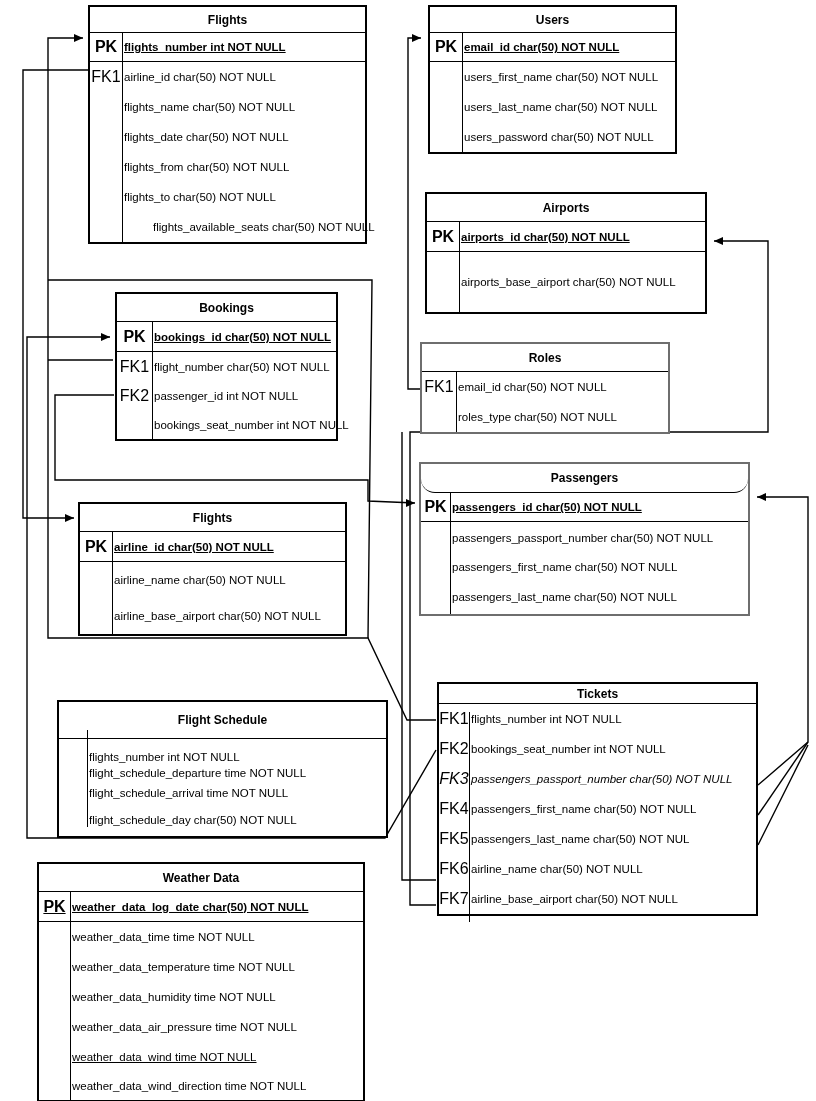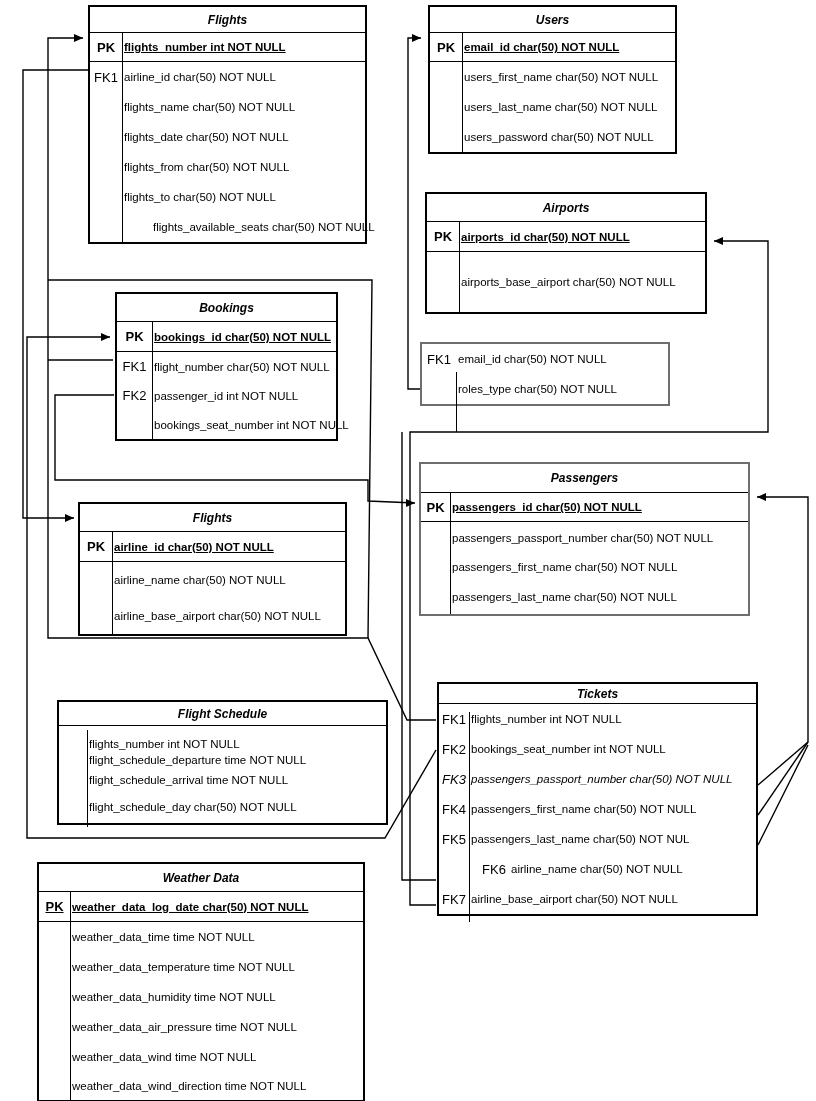--- a/index.html
+++ b/index.html
@@ -2,23 +2,23 @@
 <html><head>
 <meta charset="utf-8">
 <style>
   html,body{margin:0;padding:0;background:#fff;}
   #stage{position:relative;width:816px;height:1101px;background:#ffffff;overflow:hidden;
          font-family:"Liberation Sans","DejaVu Sans",sans-serif;color:#000;}
   #wires{position:absolute;left:0;top:0;z-index:1;}
   .ertable{position:absolute;background:#fff;box-sizing:border-box;z-index:2;}
   .ertable .hdr{font-weight:bold;font-size:12px;text-align:center;
                 display:flex;align-items:center;justify-content:center;
-                border-bottom:1px solid #000;box-sizing:border-box;font-style:italic;}
+                border-bottom:1px solid #000;box-sizing:border-box;}
   .row{position:relative;display:flex;align-items:center;box-sizing:border-box;font-size:11.5px;}
-  .row .glabel{flex:0 0 auto;text-align:center;font-size:13px;}
+  .row .glabel{flex:0 0 auto;text-align:center;font-size:16px;}
   .row .attr{padding-left:2px;white-space:nowrap;}
   .row.pkrow{border-bottom:1px solid #000;}
   .row.pkrow .attr{font-weight:bold;text-decoration:underline;}
   .row.pkrow .glabel{font-weight:bold;}
   .gutterline{position:absolute;width:1px;background:#000;z-index:3;}
   .u{text-decoration:underline;}
 </style>
 </head>
 <body>
 
@@ -103,20 +103,21 @@
           <span class="glabel" style="width: 32px;">PK</span>
           <span class="attr">airports_id char(50) NOT NULL</span>
         </div>
         <div class="row" style="height: 60px;">
           <span class="glabel" style="width: 32px;"></span>
           <span class="attr">airports_base_airport char(50) NOT NULL</span>
         </div>
         <div class="gutterline" style="left: 32px; top: 28px; height: 90px;"></div>
       </div>
       <div class="ertable" style="left: 420px; top: 342px; width: 250px; border: 2px solid rgb(110, 110, 110);">
+        <div class="hdr" style="height: 28px;">Roles</div>
         <div class="row" style="height: 30px;">
           <span class="glabel" style="width: 34px;">FK1</span>
           <span class="attr">email_id char(50) NOT NULL</span>
         </div>
         <div class="row" style="height: 30px;">
           <span class="glabel" style="width: 34px;"></span>
           <span class="attr">roles_type char(50) NOT NULL</span>
         </div>
         <div class="gutterline" style="left: 34px; top: 28px; height: 60px;"></div>
       </div>
@@ -150,41 +151,41 @@
           <span class="glabel" style="width: 32px;"></span>
           <span class="attr">airline_name char(50) NOT NULL</span>
         </div>
         <div class="row" style="height: 36px;">
           <span class="glabel" style="width: 32px;"></span>
           <span class="attr">airline_base_airport char(50) NOT NULL</span>
         </div>
         <div class="gutterline" style="left: 32px; top: 28px; height: 102px;"></div>
       </div>
       <div class="ertable" style="left: 419px; top: 462px; width: 331px; border: 2px solid rgb(110, 110, 110);">
-        <div class="hdr" style="height: 29px;">Passengers</div>
+        <div class="hdr" style="height: 29px; border-radius: 14px;">Passengers</div>
         <div class="row pkrow" style="height: 29px;">
           <span class="glabel" style="width: 29px;">PK</span>
           <span class="attr">passengers_id char(50) NOT NULL</span>
         </div>
         <div class="row" style="height: 31px;">
           <span class="glabel" style="width: 29px;"></span>
           <span class="attr">passengers_passport_number char(50) NOT NULL</span>
         </div>
         <div class="row" style="height: 27px;">
           <span class="glabel" style="width: 29px;"></span>
           <span class="attr">passengers_first_name char(50) NOT NULL</span>
         </div>
         <div class="row" style="height: 34px;">
           <span class="glabel" style="width: 29px;"></span>
           <span class="attr">passengers_last_name char(50) NOT NULL</span>
         </div>
         <div class="gutterline" style="left: 29px; top: 29px; height: 121px;"></div>
       </div>
       <div class="ertable" style="left: 57px; top: 700px; width: 331px; border: 2px solid rgb(0, 0, 0);">
-        <div class="hdr" style="height: 24px;">Flight Schedule</div>
+        <div class="hdr" style="height: 37px;">Flight Schedule</div>
         <div class="row" style="height: 24px; align-items: flex-end;">
           <span class="glabel" style="width: 28px;"></span>
           <span class="attr">flights_number int NOT NULL</span>
         </div>
         <div class="row" style="height: 20px;">
           <span class="glabel" style="width: 28px;"></span>
           <span class="attr">flight_schedule_departure time NOT NULL</span>
         </div>
         <div class="row" style="height: 20px;">
           <span class="glabel" style="width: 28px;"></span>
@@ -212,21 +213,21 @@
         </div>
         <div class="row" style="height: 30px;">
           <span class="glabel" style="width: 30px;">FK4</span>
           <span class="attr">passengers_first_name char(50) NOT NULL</span>
         </div>
         <div class="row" style="height: 30px;">
           <span class="glabel" style="width: 30px;">FK5</span>
           <span class="attr">passengers_last_name char(50) NOT NUL</span>
         </div>
         <div class="row" style="height: 30px;">
-          <span class="glabel" style="width: 30px; padding-left: 40px;">FK6</span>
+          <span class="glabel" style="width: 30px;">FK6</span>
           <span class="attr">airline_name char(50) NOT NULL</span>
         </div>
         <div class="row" style="height: 30px;">
           <span class="glabel" style="width: 30px;">FK7</span>
           <span class="attr">airline_base_airport char(50) NOT NULL</span>
         </div>
         <div class="gutterline" style="left: 30px; top: 28px; height: 210px;"></div>
       </div>
       <div class="ertable" style="left: 37px; top: 862px; width: 328px; border: 2px solid rgb(0, 0, 0);">
         <div class="hdr" style="height: 28px;">Weather Data</div>
@@ -243,21 +244,21 @@
           <span class="attr">weather_data_temperature time NOT NULL</span>
         </div>
         <div class="row" style="height: 30px;">
           <span class="glabel" style="width: 31px;"></span>
           <span class="attr">weather_data_humidity time NOT NULL</span>
         </div>
         <div class="row" style="height: 30px;">
           <span class="glabel" style="width: 31px;"></span>
           <span class="attr">weather_data_air_pressure time NOT NULL</span>
         </div>
-        <div class="row" style="height: 29px;">
+        <div class="row" style="height: 29px; text-decoration: underline;">
           <span class="glabel" style="width: 31px;"></span>
           <span class="attr">weather_data_wind time NOT NULL</span>
         </div>
         <div class="row" style="height: 29px;">
           <span class="glabel" style="width: 31px;"></span>
           <span class="attr">weather_data_wind_direction time NOT NULL</span>
         </div>
         <div class="gutterline" style="left: 31px; top: 28px; height: 208px;"></div>
       </div>
     </div>

